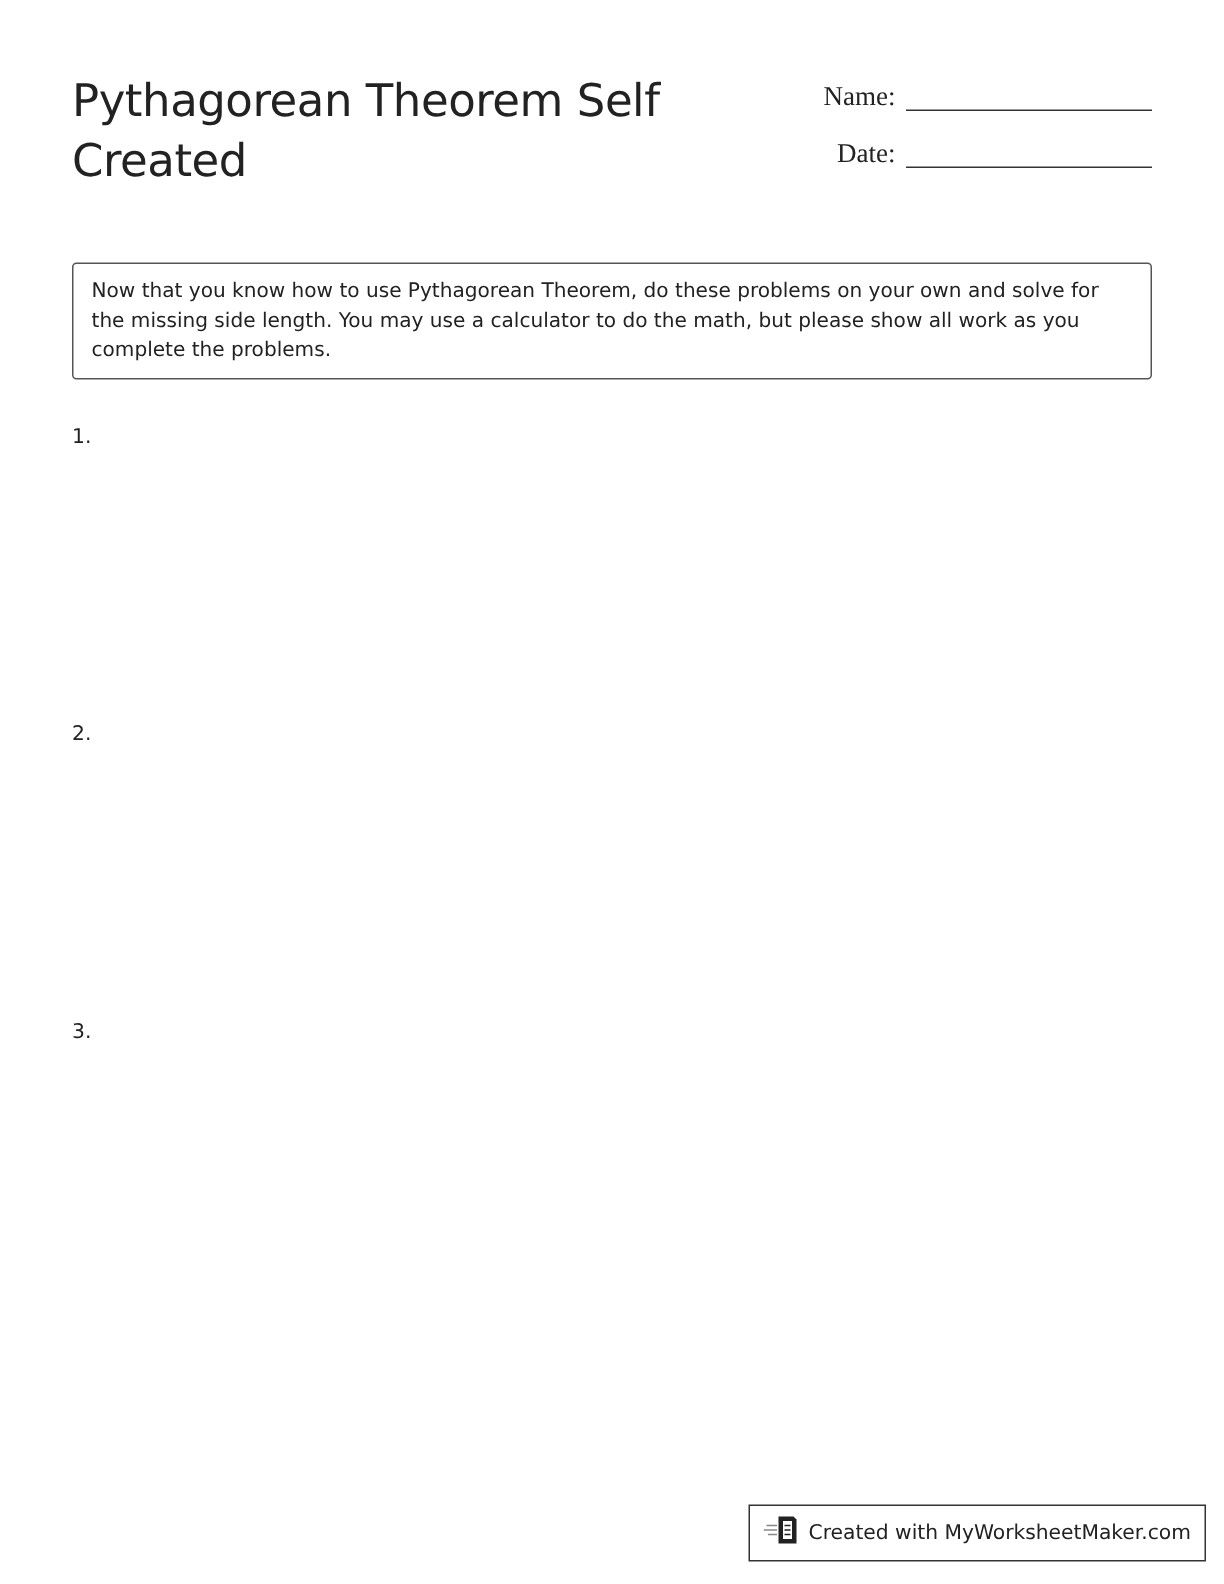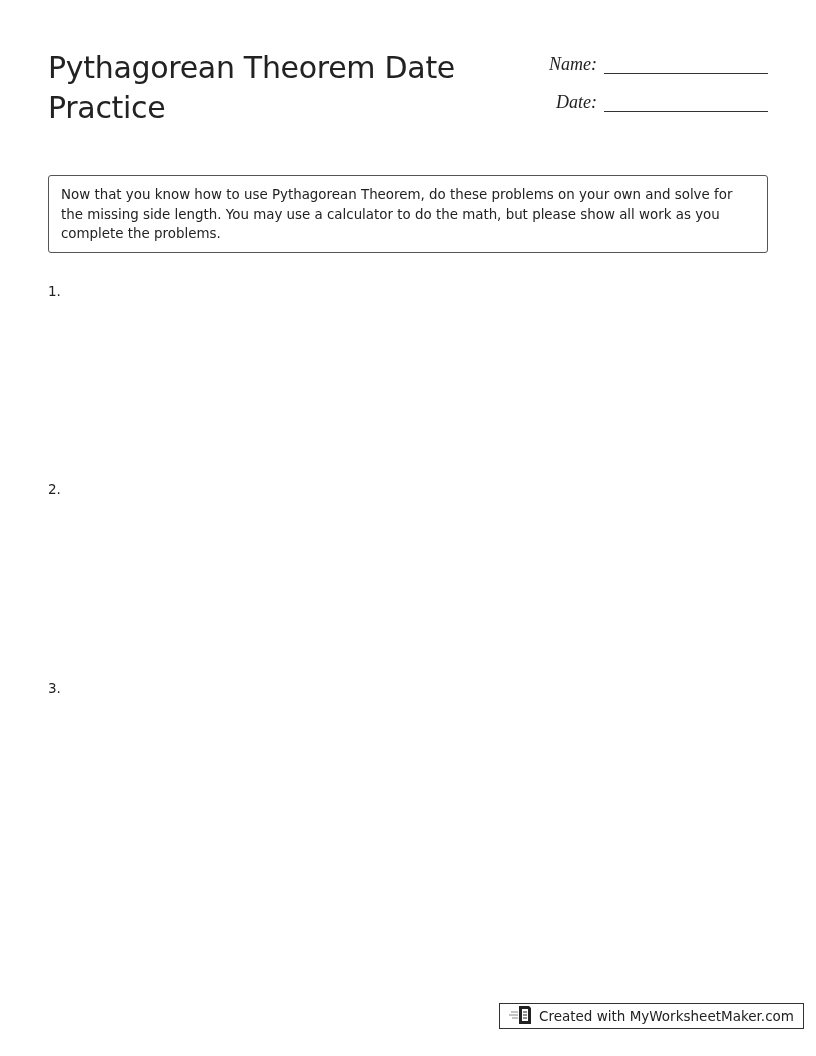--- a/index.html
+++ b/index.html
@@ -8,47 +8,47 @@
       font-family: "DejaVu Sans", sans-serif; color: #222;
       overflow: hidden;
     }
     .title {
       position: absolute; left: 48px; top: 48px; width: 440px;
       font-family: "DejaVu Sans", sans-serif; font-size: 30px; line-height: 40px;
       font-weight: normal; color: #222; margin: 0; letter-spacing: -0.3px;
     }
     .field-row {
       position: absolute; right: 48px; display: flex; align-items: flex-end;
-      font-family: "Liberation Serif", serif; font-size: 18px; color: #222; font-style: italic;
+      font-family: "Liberation Serif", serif; font-size: 18px; color: #222;
     }
     .field-row .lbl { text-align: right; width: 60px; margin-right: 7px; line-height: 20px; }
     .field-row .line { width: 164px; border-bottom: 1px solid #333; height: 20px; }
     #name-row { top: 53px; }
     #date-row { top: 91px; justify-content: center; }
     .instructions {
       position: absolute; left: 48px; top: 175px; width: 706px;
       border: 1px solid #555; border-radius: 3px; padding: 9px 12px 8px 12px;
       font-size: 13.4px; line-height: 19.5px; color: #222; box-sizing: content-box;
       width: 694px;
     }
     .problem {
       position: absolute; left: 48px; font-size: 13.5px; color: #222;
     }
     .footer-badge {
-      position: absolute; left: 499px; top: 1003px; width: 305px; height: 26px;
+      position: absolute; left: 499px; top: 1003px; width: 305px; height: 38px;
       border: 1px solid #333; box-sizing: border-box;
       display: flex; align-items: center; justify-content: center;
       font-size: 13.5px; color: #222;
     }
     .footer-badge svg { margin-right: 6px; }
   </style>
 </head>
 <body>
 
-<h1 class="title">Pythagorean Theorem Date Practice</h1>
+<h1 class="title">Pythagorean Theorem Self Created</h1>
 
 <div class="field-row" id="name-row">
   <span class="lbl">Name:</span>
   <span class="line"></span>
 </div>
 
 <div class="field-row" id="date-row">
   <span class="lbl">Date:</span>
   <span class="line"></span>
 </div>

